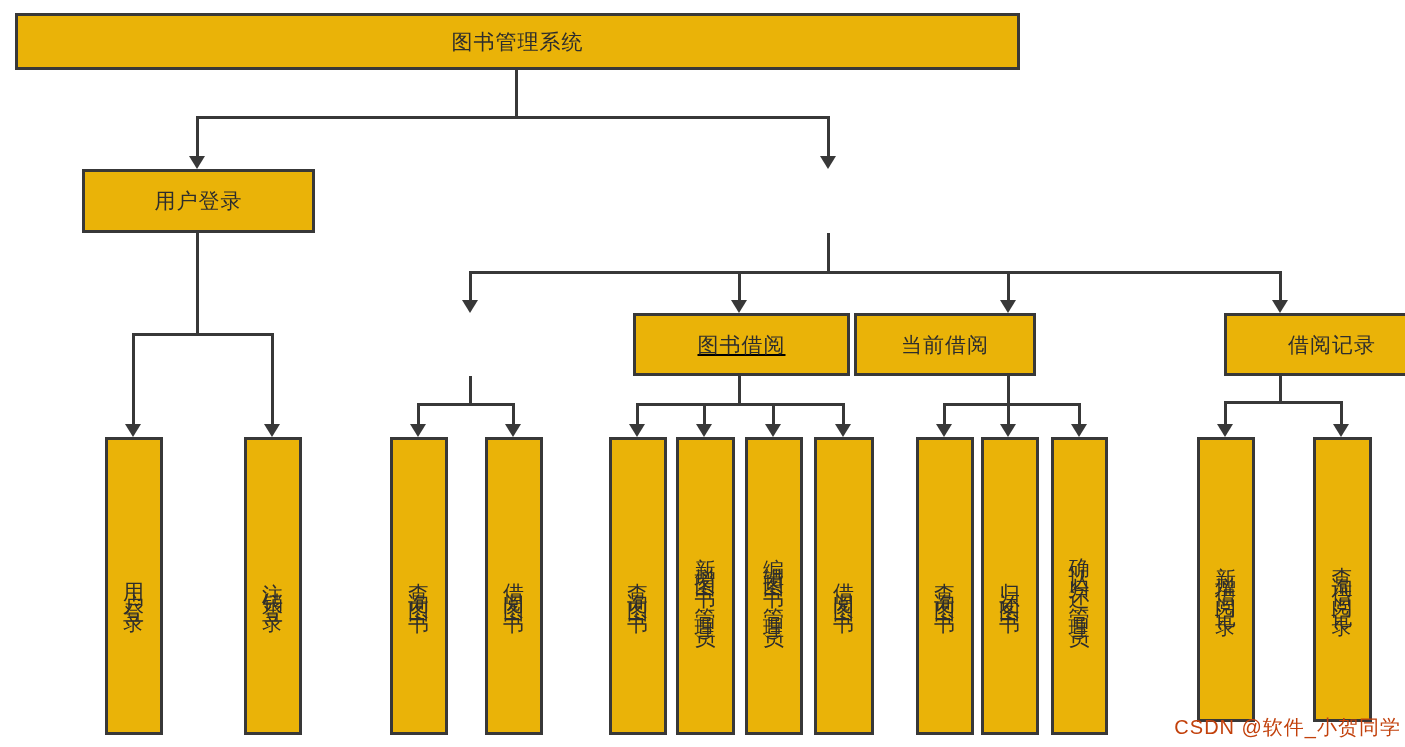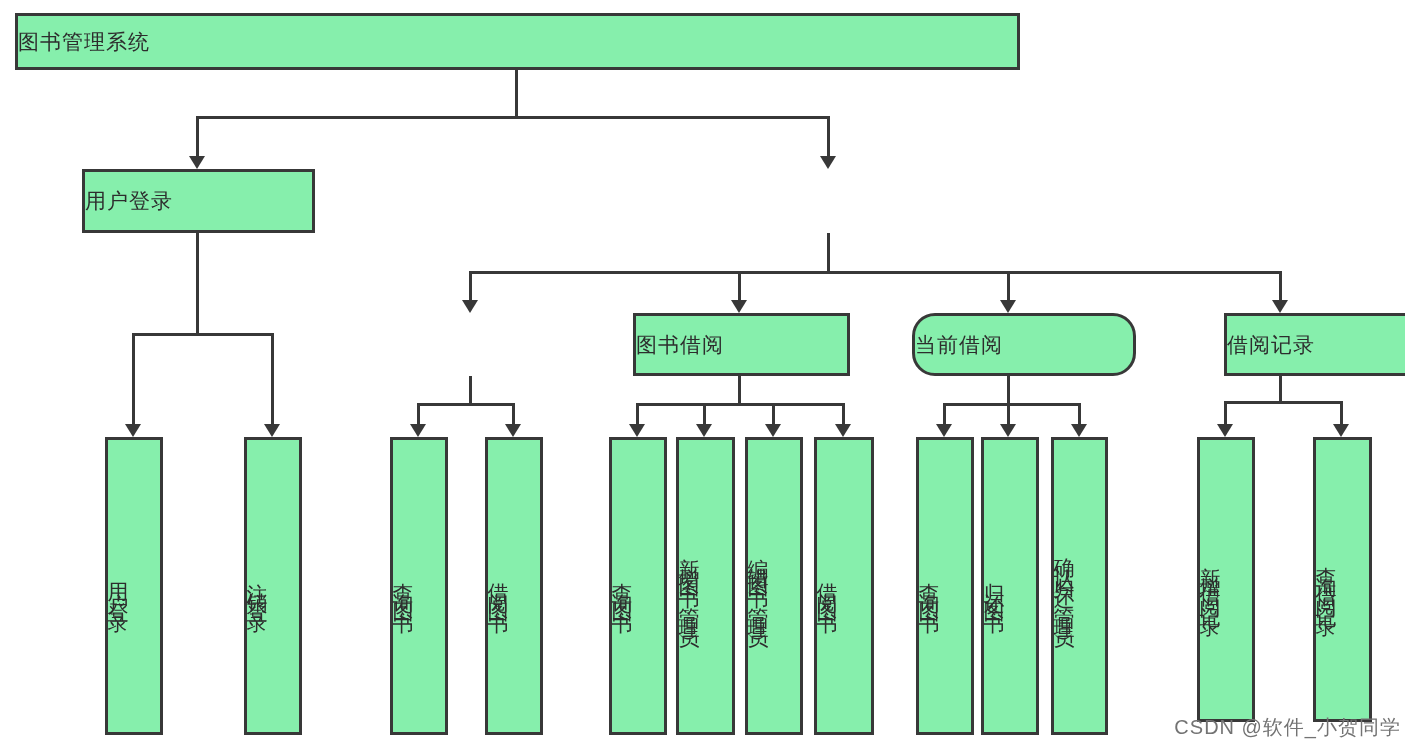--- a/index.html
+++ b/index.html
@@ -6,24 +6,25 @@
   #canvas{
     position:relative;
     width:1405px;height:747px;
     background:#ffffff;
     font-family:"Liberation Sans","DejaVu Sans",sans-serif;
     overflow:hidden;
   }
   .node{
     position:absolute;
     box-sizing:border-box;
-    background:#86efac;
+    background:#eab308;
     border:3px solid #383838;
     display:flex;
     align-items:center;
+    justify-content:center;
   }
   .node .hlabel{
     font-size:21px;
     color:#2d2d2d;
     letter-spacing:1px;
     white-space:nowrap;
   }
   .node .vlabel{
     writing-mode:vertical-rl;
     text-orientation:mixed;
@@ -55,24 +56,24 @@
 <div id="canvas">
 
   <div class="node" style="left:15px;top:13px;width:1005px;height:57px;">
     <span class="hlabel">图书管理系统</span>
   </div>
 
   <div class="node" style="left:82px;top:169px;width:233px;height:64px;">
     <span class="hlabel">用户登录</span>
   </div>
 
-  <div class="node" style="left:633px;top:313px;width:217px;height:63px;">
+  <div class="node" style="left:633px;top:313px;width:217px;height:63px;text-decoration:underline;">
     <span class="hlabel">图书借阅</span>
   </div>
-  <div class="node" style="left:912px;top:313px;width:224px;height:63px;border-radius:23px;">
+  <div class="node" style="left:854px;top:313px;width:182px;height:63px;">
     <span class="hlabel">当前借阅</span>
   </div>
   <div class="node" style="left:1224px;top:313px;width:216px;height:63px;">
     <span class="hlabel">借阅记录</span>
   </div>
 
   <div class="node" style="left:105px;top:437px;width:58px;height:298px;">
     <span class="vlabel">用户登录</span>
   </div>
   <div class="node" style="left:244px;top:437px;width:58px;height:298px;">
@@ -105,21 +106,21 @@
   <div class="node" style="left:1051px;top:437px;width:57px;height:298px;">
     <span class="vlabel">确认归还（管理员）</span>
   </div>
   <div class="node" style="left:1197px;top:437px;width:58px;height:285px;">
     <span class="vlabel">新增借阅记录</span>
   </div>
   <div class="node" style="left:1313px;top:437px;width:59px;height:285px;">
     <span class="vlabel">查询借阅记录</span>
   </div>
 
-  <div id="watermark" style="color: #737373;">CSDN @软件_小贺同学</div>
+  <div id="watermark" style="color: #c2410c;">CSDN @软件_小贺同学</div>
 
 <div class="cline" style="left: 515px; top: 70px; width: 3px; height: 48px; background: rgb(56, 56, 56);"></div>
     <div class="cline" style="left: 196px; top: 116px; width: 634px; height: 3px; background: rgb(56, 56, 56);"></div>
     <div class="cline" style="left: 196px; top: 118px; width: 3px; height: 39px; background: rgb(56, 56, 56);"></div>
     <div class="carrow" style="left: 189px; top: 156px; border-top-color: rgb(56, 56, 56);"></div>
     <div class="cline" style="left: 827px; top: 118px; width: 3px; height: 39px; background: rgb(56, 56, 56);"></div>
     <div class="carrow" style="left: 820px; top: 156px; border-top-color: rgb(56, 56, 56);"></div>
     <div class="cline" style="left: 196px; top: 233px; width: 3px; height: 102px; background: rgb(56, 56, 56);"></div>
     <div class="cline" style="left: 132px; top: 333px; width: 142px; height: 3px; background: rgb(56, 56, 56);"></div>
     <div class="cline" style="left: 132px; top: 335px; width: 3px; height: 90px; background: rgb(56, 56, 56);"></div>

